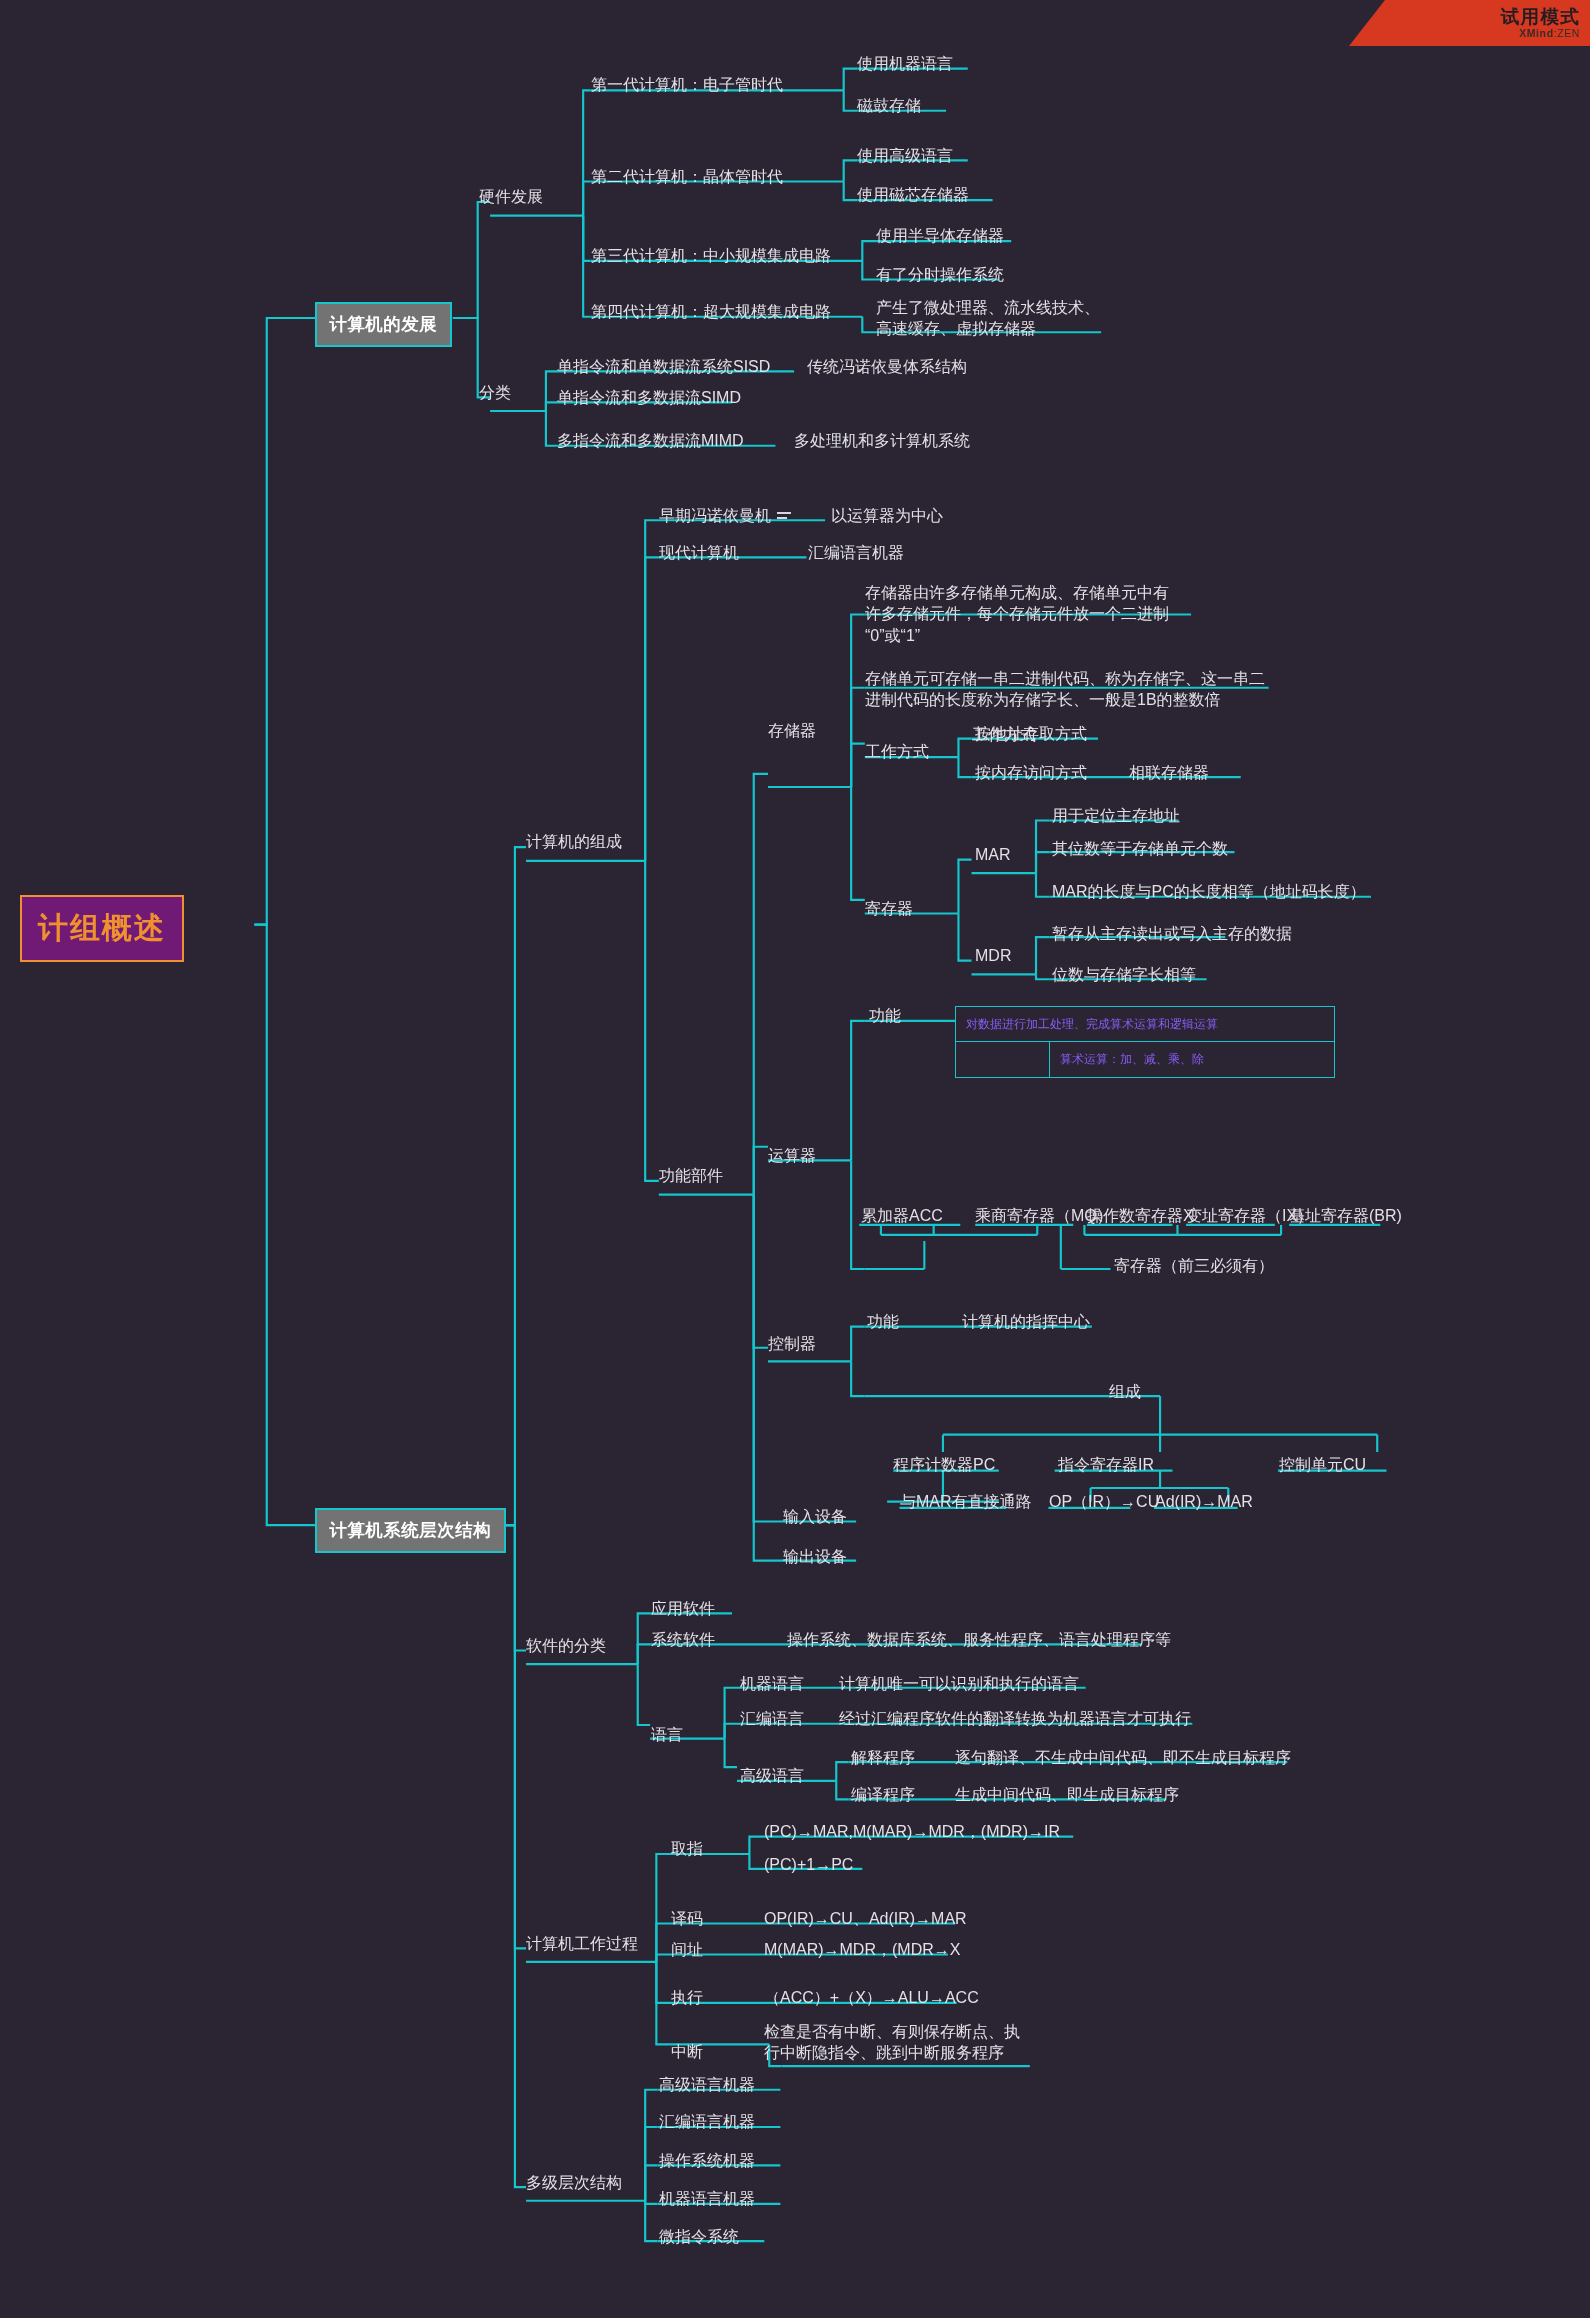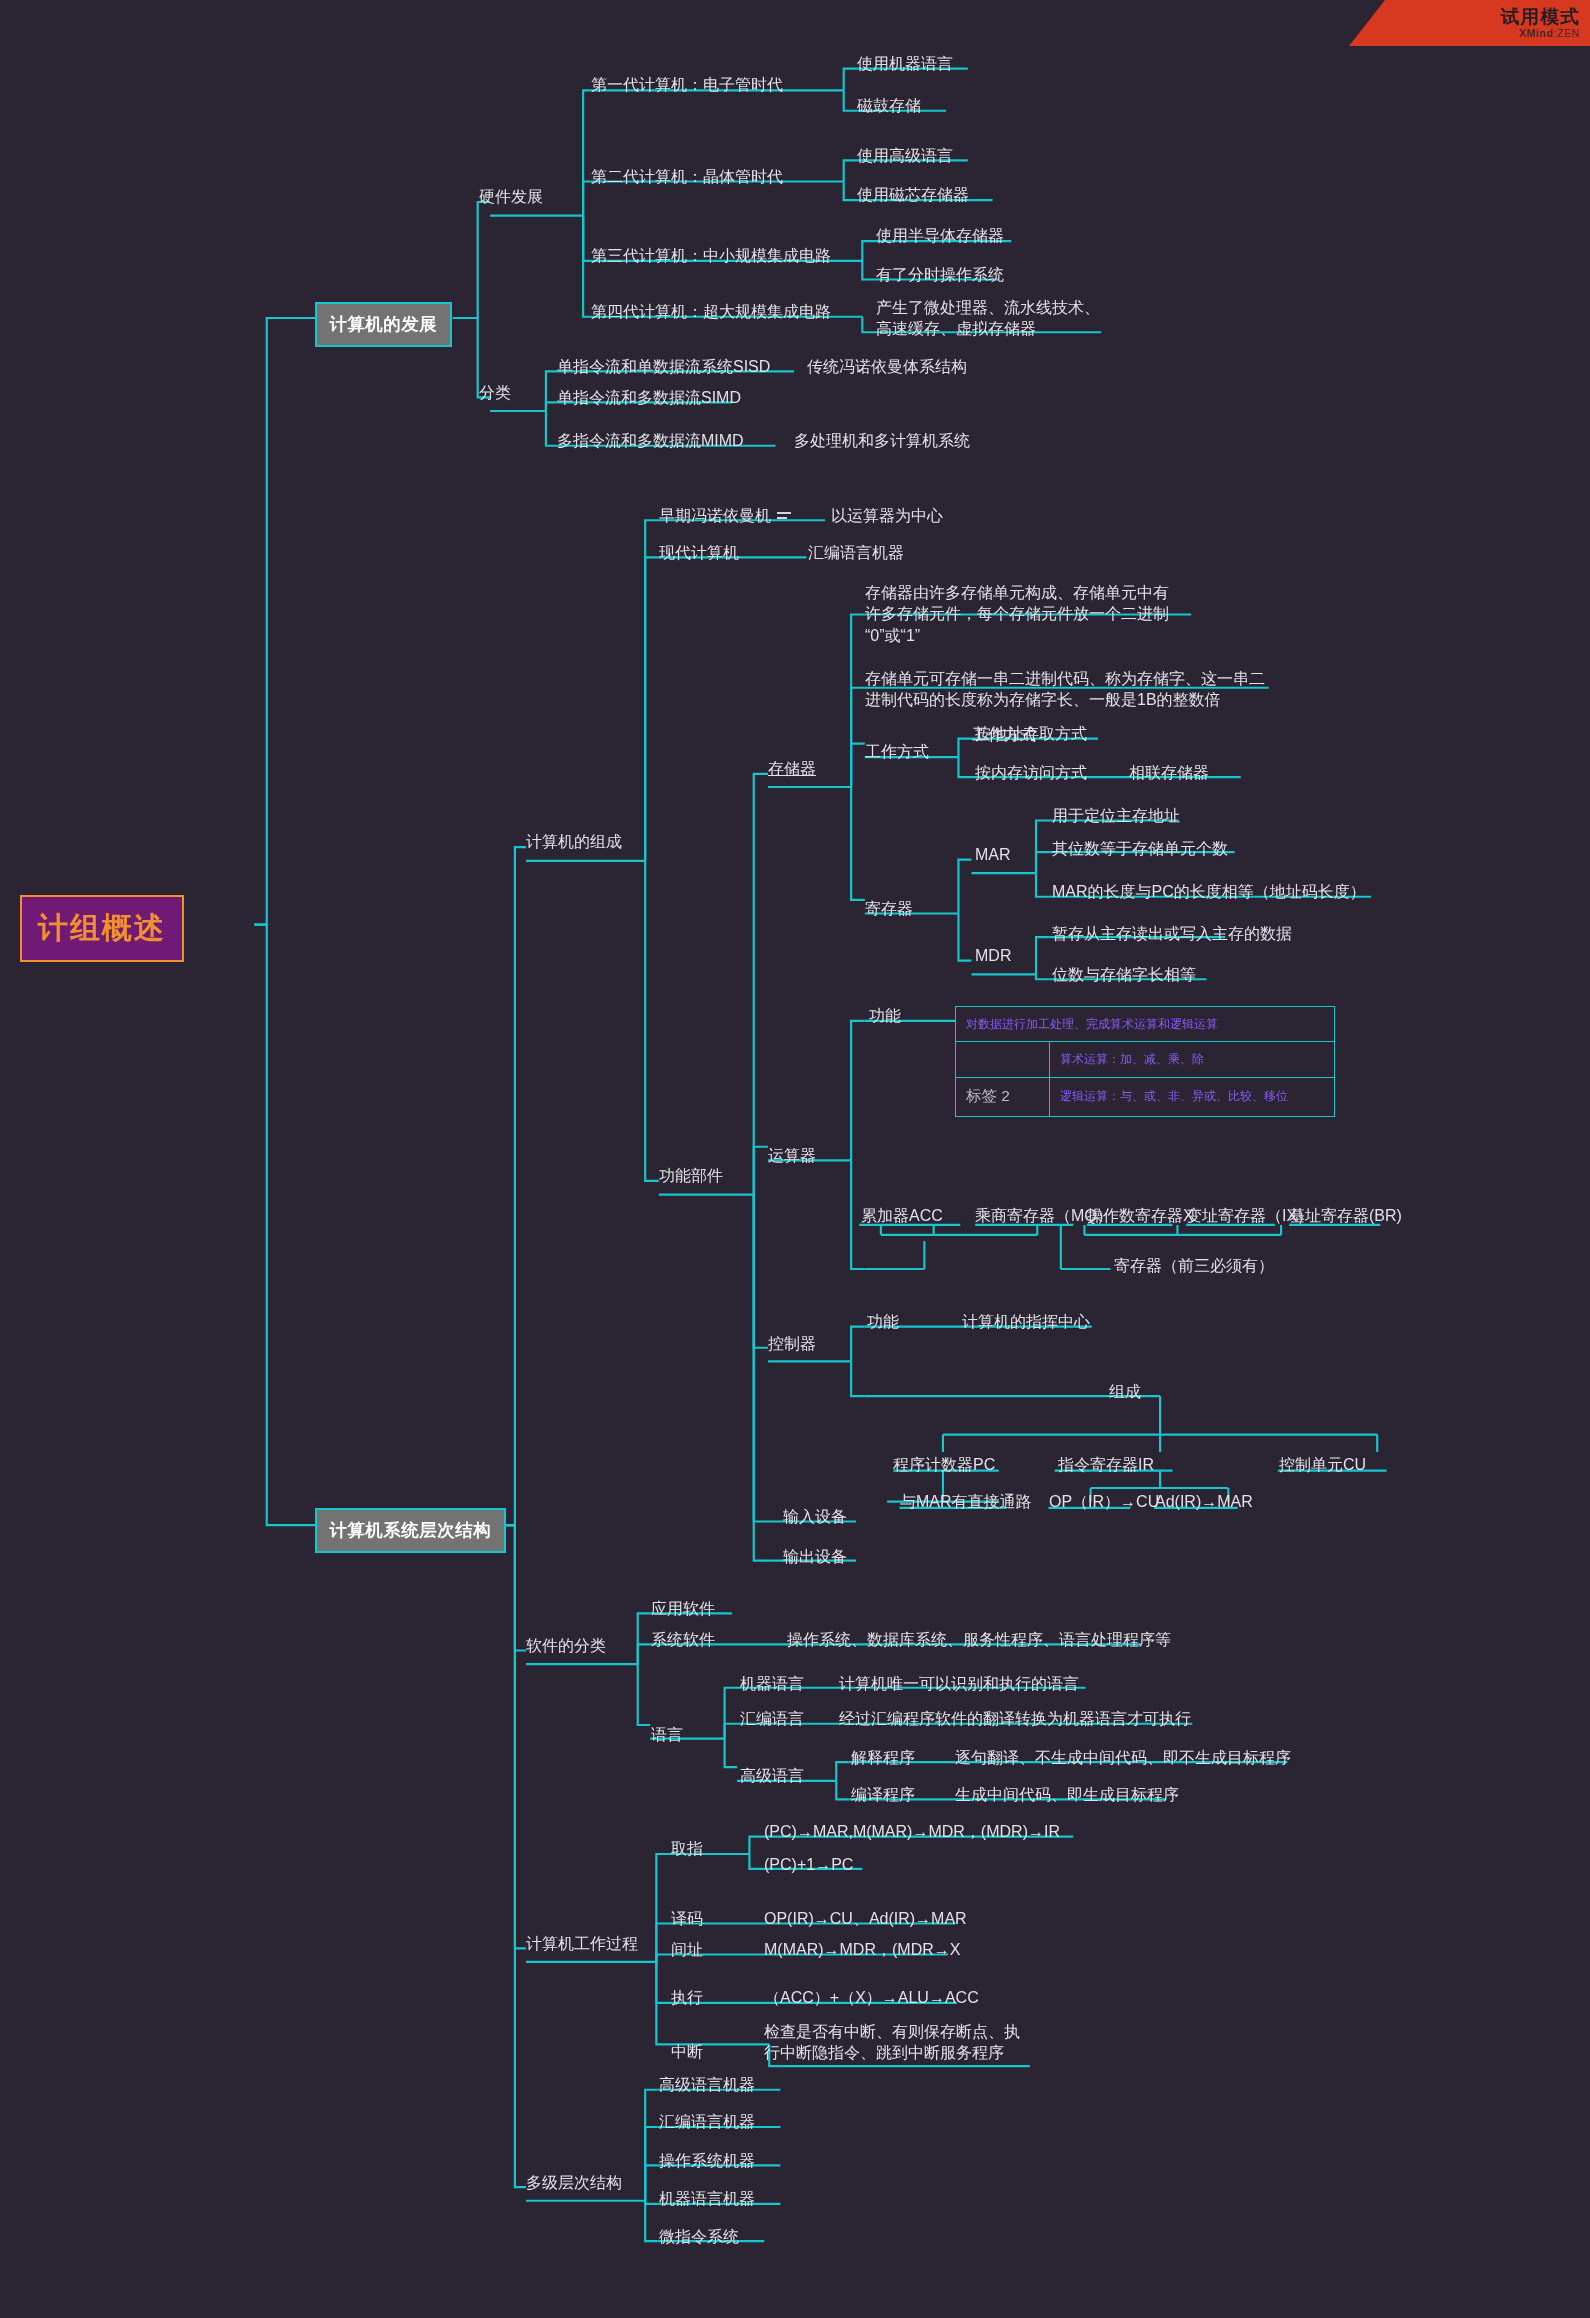--- a/index.html
+++ b/index.html
@@ -278,21 +278,21 @@
 
   <div class="node" style="left:526px;top:831px;">计算机的组成</div>
 
   <div class="node" style="left:659px;top:505px;"><span>早期冯诺依曼机</span><span class="noteicon"><i></i><i></i></span></div>
   <div class="node" style="left:831px;top:505px;">以运算器为中心</div>
   <div class="node" style="left:659px;top:542px;">现代计算机</div>
   <div class="node" style="left:808px;top:542px;">汇编语言机器</div>
 
   <div class="node" style="left:659px;top:1165px;">功能部件</div>
 
-  <div class="node" style="left:768px;top:758px;text-decoration:underline;">存储器</div>
+  <div class="node" style="left:768px;top:720px;">存储器</div>
   <div class="node wrap" style="left:865px;top:582px;width:329px;white-space:pre-line;">存储器由许多存储单元构成、存储单元中有
 许多存储元件，每个存储元件放一个二进制
 “0”或“1”</div>
   <div class="node wrap" style="left:865px;top:668px;width:409px;white-space:pre-line;">存储单元可存储一串二进制代码、称为存储字、这一串二
 进制代码的长度称为存储字长、一般是1B的整数倍</div>
 
   <div class="node" style="left:972px;top:724px;">工作方式</div>
 
   <div class="node" style="left:865px;top:741px;">工作方式</div>
   <div class="node" style="left:975px;top:723px;">按地址存取方式</div>
@@ -312,24 +312,20 @@
   <div class="node" style="left:869px;top:1005px;">功能</div>
 
   <table class="tbl" style="left:955px;top:1006px;width:380px;">
     <tbody>
         <tr>
       <td colspan="2" class="span2">对数据进行加工处理、完成算术运算和逻辑运算</td>
     </tr>
     <tr>
       <td class="lbl"></td>
       <td>算术运算：加、减、乘、除</td>
-    </tr>
-    <tr>
-      <td class="lbl">标签 2</td>
-      <td>逻辑运算：与、或、非、异或、比较、移位</td>
     </tr>
   </tbody>
     </table>
 
   <div class="node" style="left:861px;top:1205px;">累加器ACC</div>
   <div class="node" style="left:975px;top:1205px;">乘商寄存器（MQ）</div>
   <div class="node" style="left:1087px;top:1205px;">操作数寄存器X</div>
   <div class="node" style="left:1186px;top:1205px;">变址寄存器（IX）</div>
   <div class="node" style="left:1289px;top:1205px;">基址寄存器(BR)</div>
   <div class="node" style="left:1114px;top:1255px;">寄存器（前三必须有）</div>

